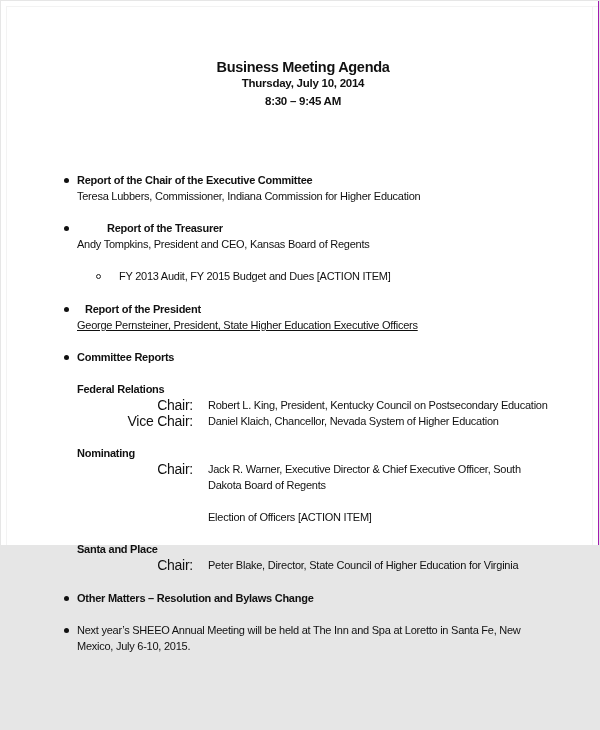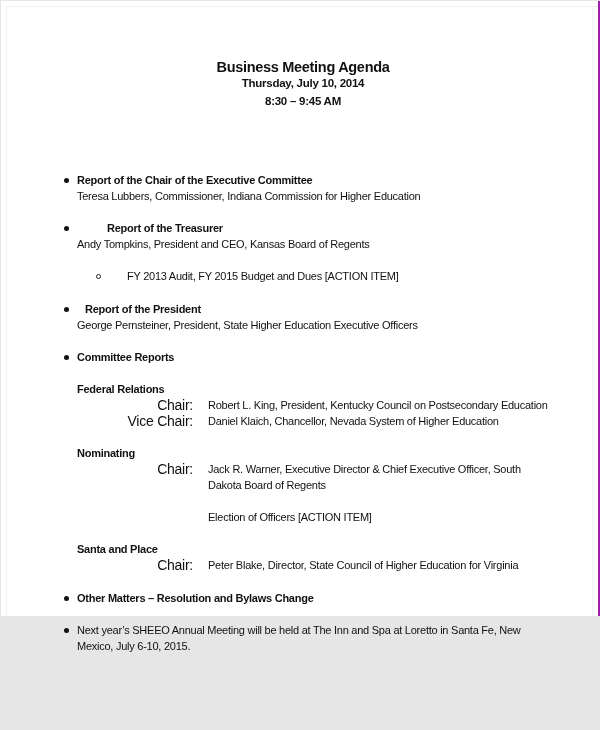--- a/index.html
+++ b/index.html
@@ -3,23 +3,23 @@
 <meta charset="utf-8">
 <style>
   html, body { margin: 0; padding: 0; }
   body {
     width: 600px; height: 730px; background: #e6e6e6;
     position: relative; overflow: hidden;
     font-family: "Liberation Sans", sans-serif;
     color: #111;
   }
   .page {
-    position: absolute; left: 1px; top: 1px; width: 597px; height: 615px;
+    position: absolute; left: 1px; top: 1px; width: 597px; height: 544px;
     background: #ffffff;
-    border-right: 3px solid #a21caf;
+    border-right: 1px solid #a21caf;
   }
   .inner-edge-l { position: absolute; left: 5px; top: 5px; bottom: 0; width: 1px; background: #f3f3f3; }
   .inner-edge-t { position: absolute; left: 5px; top: 5px; right: 0; height: 1px; background: #f3f3f3; }
   .inner-edge-r { position: absolute; right: 5px; top: 5px; bottom: 0; width: 1px; background: #f3f3f3; }
   .t {
     position: absolute; white-space: nowrap;
     font-size: 11px; letter-spacing: -0.25px; line-height: 14px;
   }
   .b { font-weight: bold; }
   .center { left: 0; width: 604px; text-align: center; }
@@ -47,25 +47,25 @@
   <div class="t b center sub" style="top:93px;">8:30 – 9:45 AM</div>
 
   <div class="bullet" style="left:63px; top:177px;"></div>
   <div class="t b" style="left:76px; top:172px;">Report of the Chair of the Executive Committee</div>
   <div class="t" style="left:76px; top:188px;">Teresa Lubbers, Commissioner, Indiana Commission for Higher Education</div>
 
   <div class="bullet" style="left:63px; top:225px;"></div>
   <div class="t b" style="left:76px; top:220px;margin-left:30px;">Report of the Treasurer</div>
   <div class="t" style="left:76px; top:236px;">Andy Tompkins, President and CEO, Kansas Board of Regents</div>
   <div class="obullet" style="left:95px; top:273px;"></div>
-  <div class="t" style="left:126px; top:268px;">FY 2013 Audit, FY 2015 Budget and Dues [ACTION ITEM]</div>
+  <div class="t" style="left:118px; top:268px;">FY 2013 Audit, FY 2015 Budget and Dues [ACTION ITEM]</div>
 
   <div class="bullet" style="left:63px; top:306px;"></div>
   <div class="t b" style="left:84px; top:301px;">Report of the President</div>
-  <div class="t" style="left:76px; top:317px;">George Pernsteiner, President, State Higher Education Executive Officers</div>
+  <div class="t" style="left:76px; top:317px;text-decoration:underline;">George Pernsteiner, President, State Higher Education Executive Officers</div>
 
   <div class="bullet" style="left:63px; top:354px;"></div>
   <div class="t b" style="left:76px; top:349px;">Committee Reports</div>
 
   <div class="t b" style="left:76px; top:381px;">Federal Relations</div>
   <div class="lbl" style="left:72px; top:397px;">Chair:</div>
   <div class="t" style="left:207px; top:397px;">Robert L. King, President, Kentucky Council on Postsecondary Education</div>
   <div class="lbl" style="left:72px; top:413px;">Vice Chair:</div>
   <div class="t" style="left:207px; top:413px;text-align:right;">Daniel Klaich, Chancellor, Nevada System of Higher Education</div>
 

